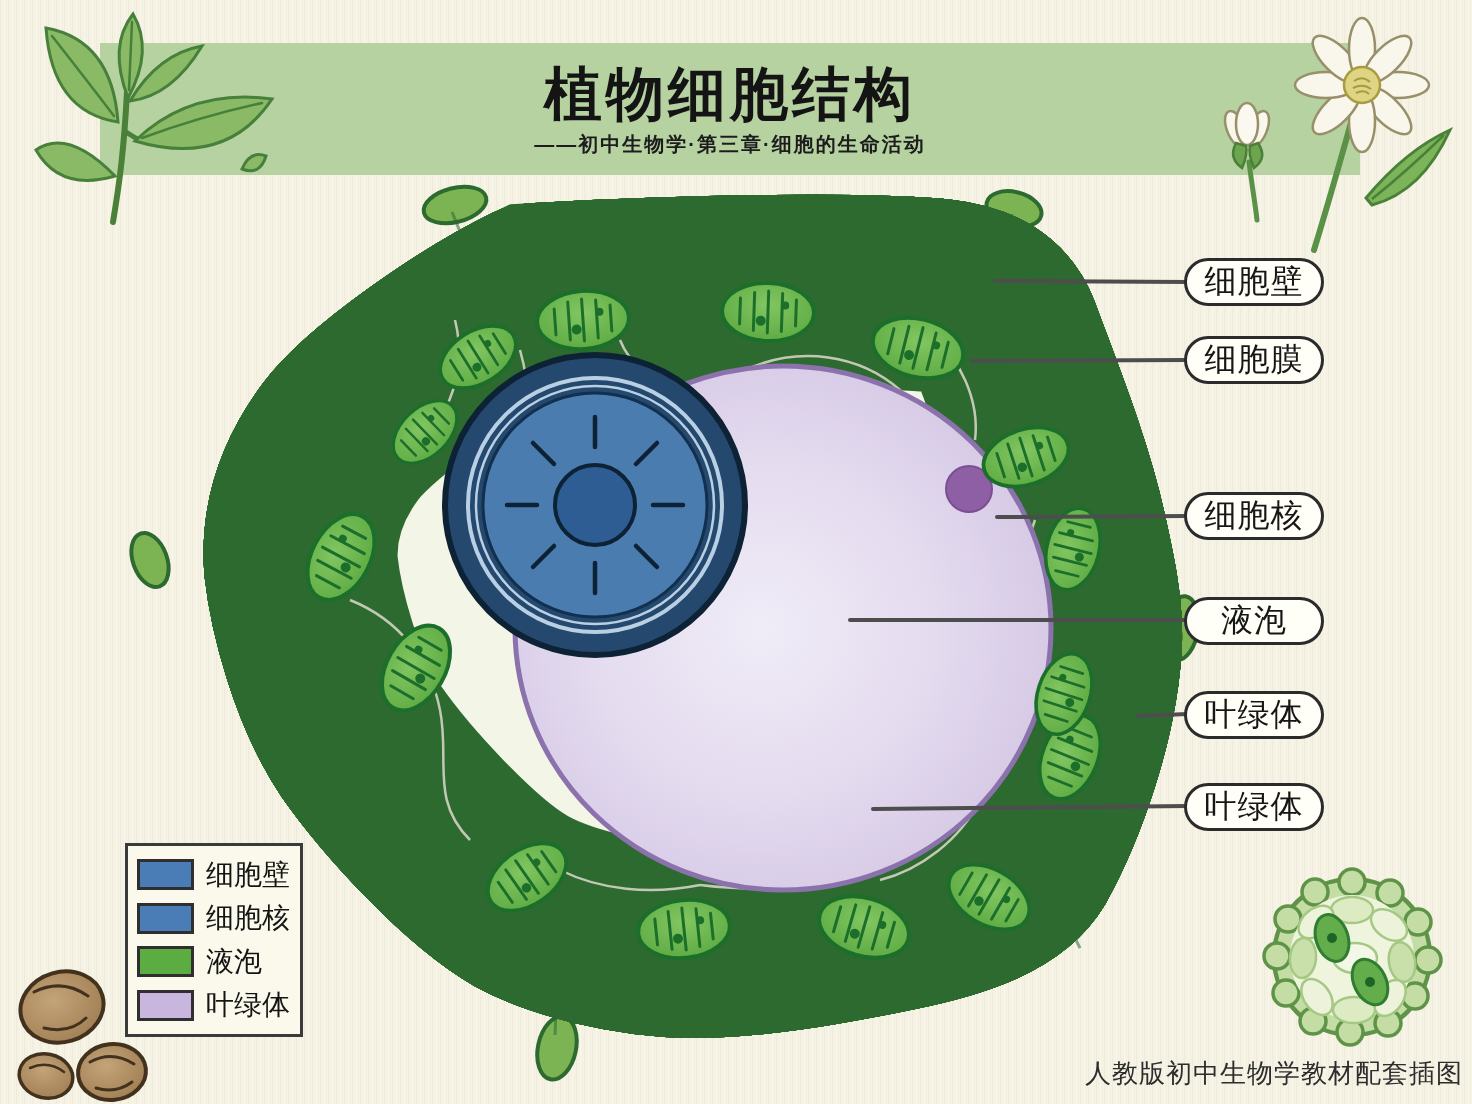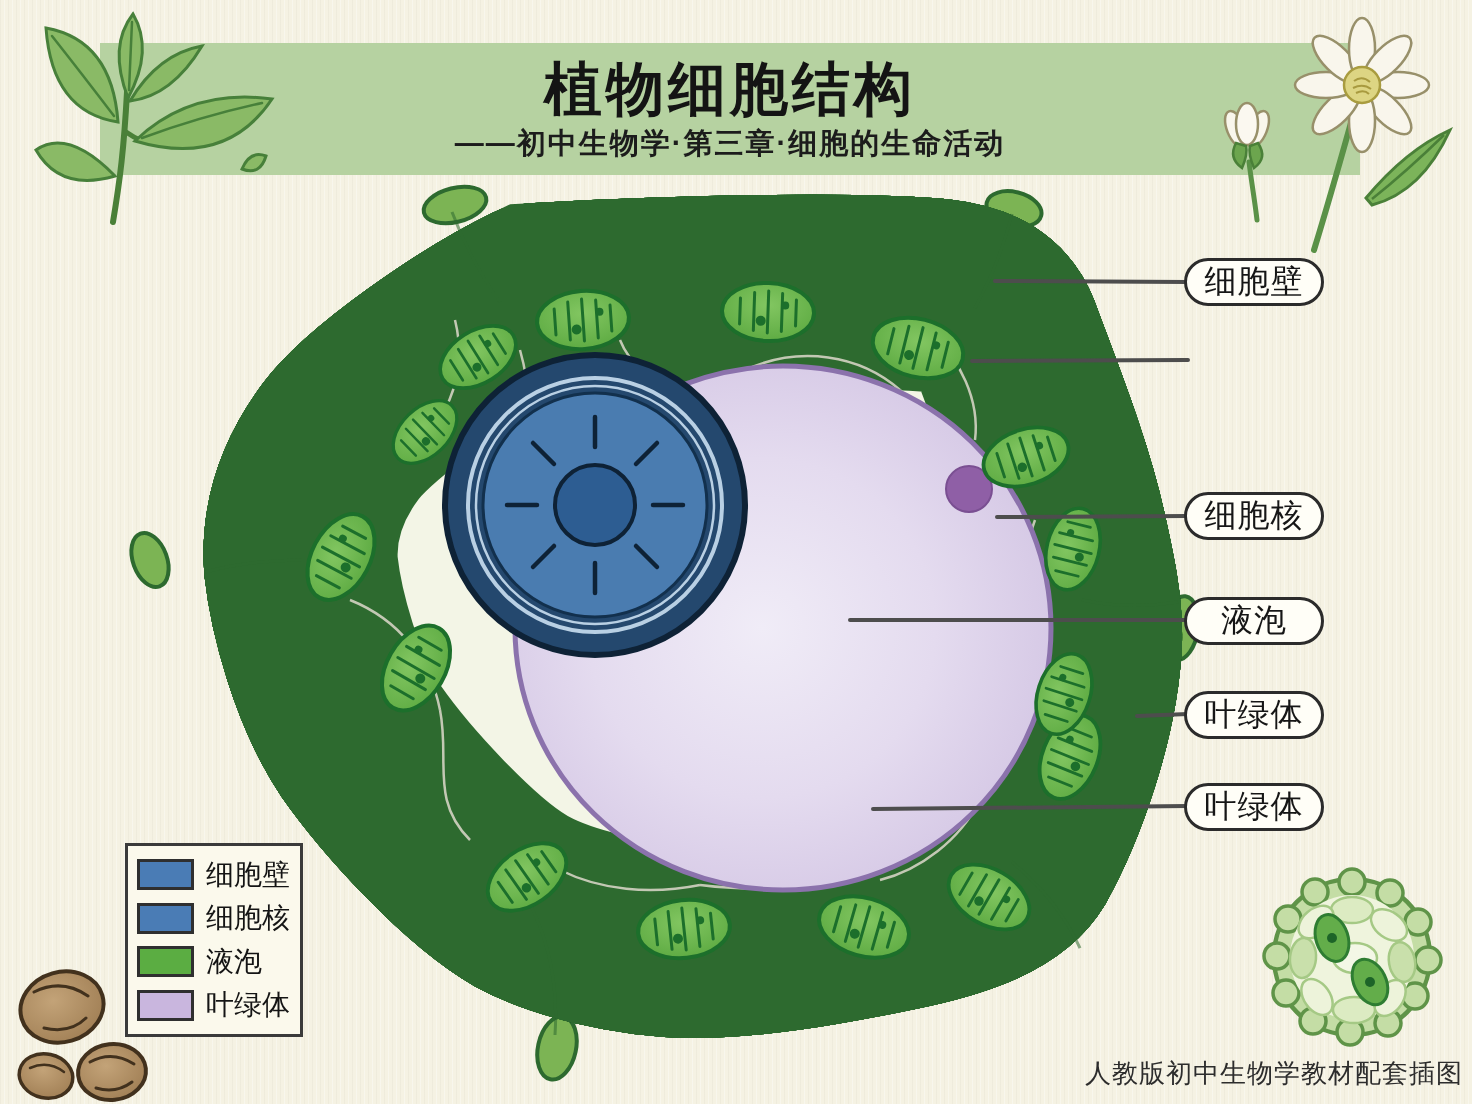--- a/index.html
+++ b/index.html
@@ -14,21 +14,21 @@
   }
   .band{
     position:absolute;left:100px;top:43px;width:1260px;height:132px;
     background:#b6d2a1;z-index:1;display:flex;flex-direction:column;
     align-items:center;justify-content:center;
   }
   .band .title{
     font-size:58px;font-weight:bold;color:#141414;letter-spacing:4px;line-height:1;
   }
   .band .subtitle{
-    margin-top:11px;font-size:29px;font-weight:600;color:#1c1c1c;letter-spacing:2px;line-height:1;
+    margin-top:11px;font-size:20px;font-weight:600;color:#1c1c1c;letter-spacing:2px;line-height:1;
   }
   svg.art{position:absolute;left:0;top:0;width:1472px;height:1104px;z-index:2;}
   .pill{
     position:absolute;left:1184px;width:140px;height:48px;z-index:3;
     background:#fffef7;border:3px solid #2b2b2b;border-radius:27px;
     display:flex;align-items:center;justify-content:center;box-sizing:border-box;
   }
   .pill span{font-size:32px;color:#161616;font-weight:500;letter-spacing:1px;white-space:nowrap;}
   .legend{
     position:absolute;left:125px;top:843px;width:178px;height:194px;z-index:3;
@@ -262,20 +262,23 @@
         <ellipse cx="1370" cy="982" rx="16" ry="24" transform="rotate(-26 1370 982)" fill="#63ad4a"></ellipse>
       </g>
       <circle cx="1332" cy="938" r="5" fill="#1d6428"></circle>
       <circle cx="1370" cy="982" r="5" fill="#1d6428"></circle>
     </g>
   </svg>
 
   <div class="pill" style="top:258px">
       <span>细胞壁</span>
     </div>
+  <div class="pill" style="top:336px">
+      <span>细胞膜</span>
+    </div>
   <div class="pill" style="top:492px">
       <span>细胞核</span>
     </div>
   <div class="pill" style="top:597px">
       <span>液泡</span>
     </div>
   <div class="pill" style="top:691px">
       <span>叶绿体</span>
     </div>
   <div class="pill" style="top:783px">

